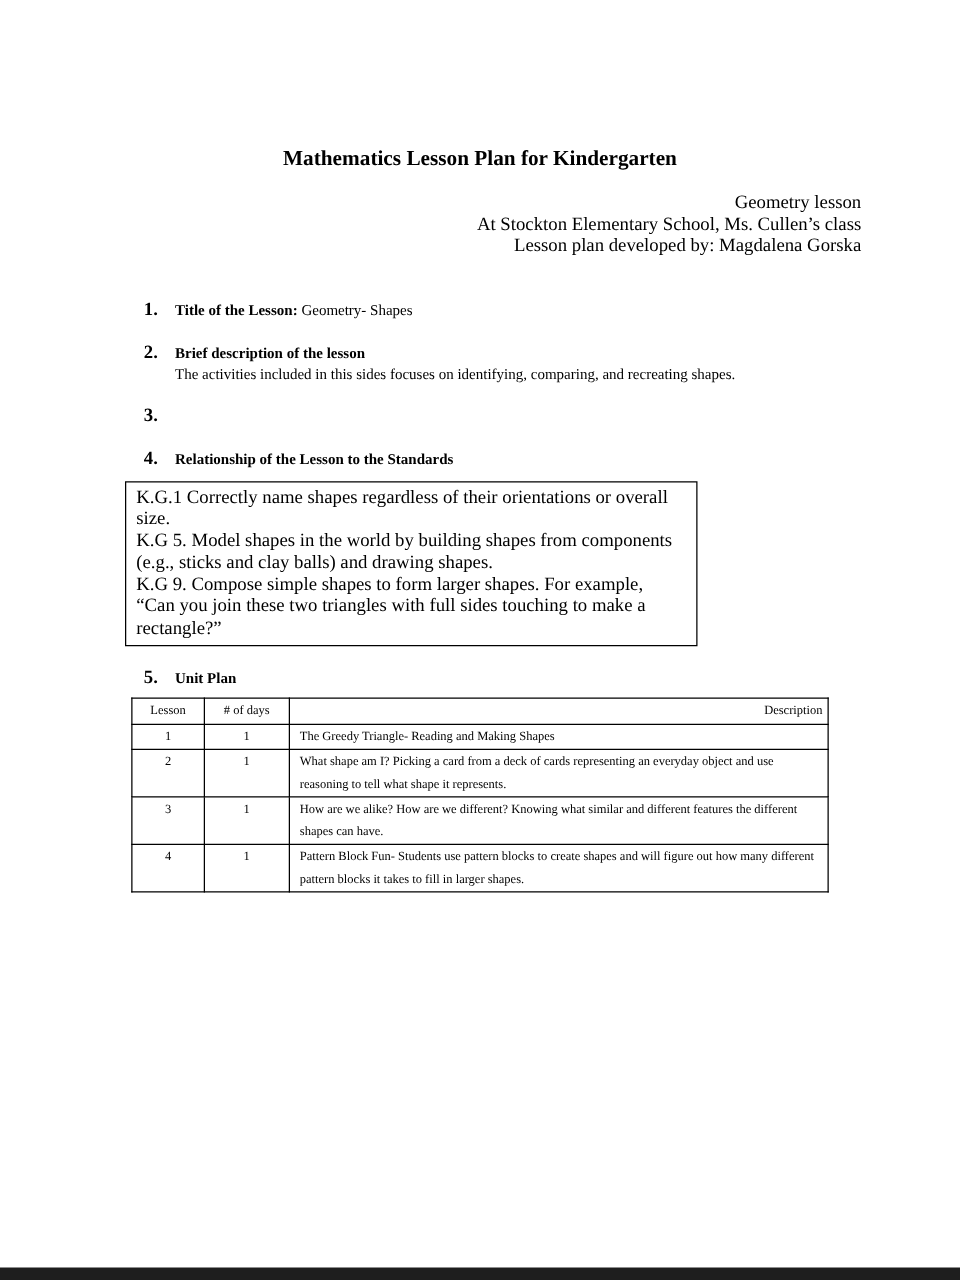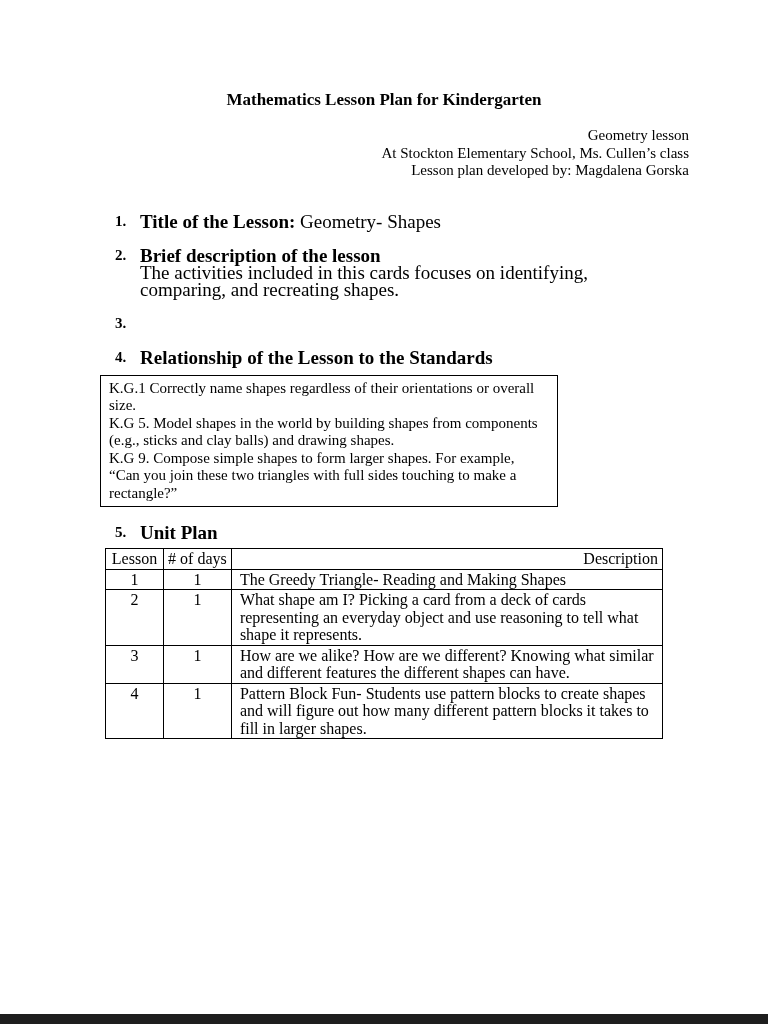--- a/index.html
+++ b/index.html
@@ -13,20 +13,21 @@
   }
   .page {
     width: 768px; height: 1014px;
     background: #ffffff;
     padding-top: 90px;
   }
   .doc-title {
     font-size: 17px;
     font-weight: bold;
     text-align: center;
+    margin-top: 27px;
   }
   .byline {
     margin-top: 17px;
     padding-right: 79px;
     text-align: right;
     font-size: 15px;
     line-height: 17.5px;
   }
   .sections { margin-top: 33px; }
   .section {
@@ -36,42 +37,42 @@
   }
   .sec-num {
     width: 25px;
     margin-left: 115px;
     font-weight: bold;
     font-size: 15px;
     line-height: 17px;
     flex: 0 0 auto;
   }
   .sec-content {
-    font-size: 19px;
+    font-size: 12px;
     line-height: 17px;
     width: 505px;
   }
   .sec-head { font-weight: bold; }
   .sec-body { font-weight: normal; }
   .standards-box {
     margin: 9px 0 0 100px;
     width: 458px;
     min-height: 125px;
     border: 1px solid #000000;
     padding: 4px 10px 4px 8px;
     font-size: 15px;
     line-height: 17.5px;
   }
   .standards-box p { margin: 0; }
   .unit-section { margin-bottom: 7px; }
   table.unit-plan {
     margin-left: 105px;
     width: 558px;
     border-collapse: collapse;
-    font-size: 16px;
+    font-size: 10px;
     line-height: 17.5px;
   }
   table.unit-plan th, table.unit-plan td {
     border: 1px solid #000000;
     vertical-align: top;
     font-weight: normal;
     padding: 1px 4px;
   }
   .col-lesson { width: 58px; text-align: center; }
   .col-days   { width: 68px; text-align: center; }
@@ -104,21 +105,21 @@
       <span class="sec-num">1.</span>
       <div class="sec-content">
         <span class="sec-head">Title of the Lesson:</span><span class="sec-body"> Geometry- Shapes</span>
       </div>
     </div>
 
     <div class="section">
       <span class="sec-num">2.</span>
       <div class="sec-content">
         <div class="sec-head">Brief description of the lesson</div>
-        <div class="sec-body">The activities included in this cards focuses on identifying, comparing, and recreating shapes.</div>
+        <div class="sec-body">The activities included in this sides focuses on identifying, comparing, and recreating shapes.</div>
       </div>
     </div>
 
     <div class="section">
       <span class="sec-num">3.</span>
     </div>
 
     <div class="section" style="margin-bottom:0;">
       <span class="sec-num">4.</span>
       <div class="sec-content">

